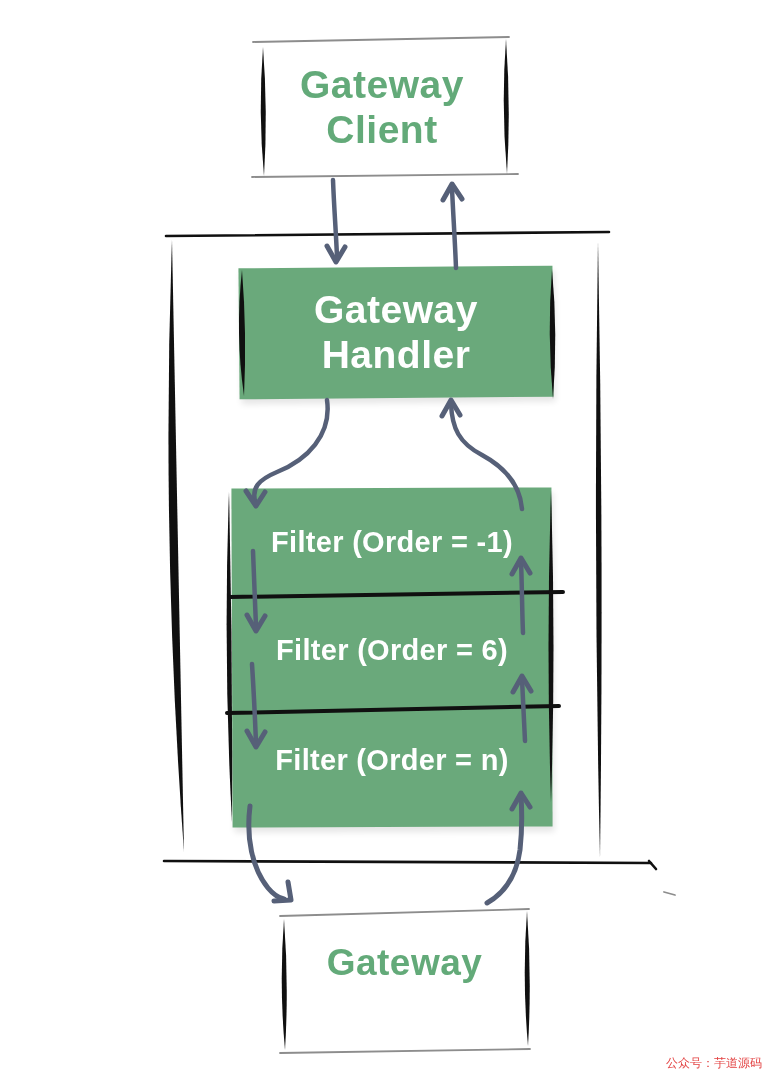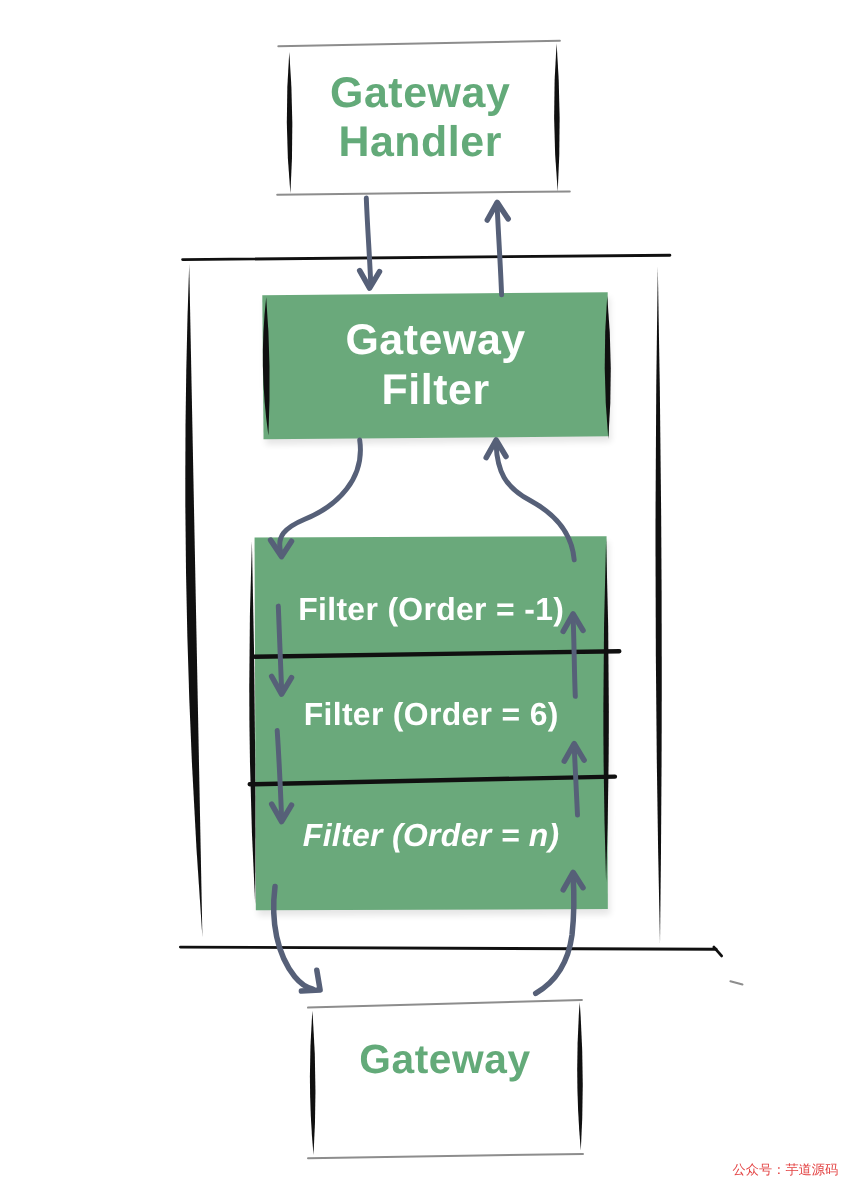--- a/index.html
+++ b/index.html
@@ -22,23 +22,23 @@
   .node{position:absolute;}
   .fill-green{background:var(--green-fill);box-shadow:2px 5px 6px rgba(0,0,0,0.10);}
   .fill-white{background:#ffffff;}
   .label{
     position:absolute;text-align:center;font-weight:bold;letter-spacing:0.5px;
   }
   .label .line{display:block;}
   .lbl-client{left:254px;top:62px;width:256px;font-size:39px;line-height:45px;color:var(--green-text);}
   .lbl-handler{left:239px;top:287px;width:314px;font-size:39px;line-height:45px;color:var(--white-text);}
   .lbl-filter{width:320px;left:232px;font-size:29px;line-height:34px;color:var(--white-text);letter-spacing:0.3px;}
-  .lbl-filter1{top:538px;}
+  .lbl-filter1{top:525px;}
   .lbl-filter2{top:633px;}
-  .lbl-filter3{top:743px;font-style:italic;}
+  .lbl-filter3{top:743px;}
   .lbl-proxied{left:280px;top:940px;width:249px;font-size:37px;line-height:46px;color:var(--green-text);}
   .watermark{
     position:absolute;left:588px;top:1055px;width:174px;text-align:right;
     font-family:"Liberation Serif","DejaVu Serif",serif;
     font-size:12px;color:var(--watermark);font-weight:normal;
   }
   
   .brush{fill:var(--ink);stroke:none;}
   .thin{stroke:var(--thin-border);stroke-width:1.8;fill:none;stroke-linecap:round;}
   .boldline{stroke:var(--ink);stroke-width:2.6;fill:none;stroke-linecap:round;}
@@ -124,25 +124,25 @@
     </g>
     <g>
       <path class="arrow arrow-thick" d="M 487,903 C 508,891 517,872 520,850 C 522,832 522,812 521,796"></path>
       <path class="ahead" d="M 512,809 L 521,793 L 530,807"></path>
     </g>
   </svg>
 
   <div class="layer">
     <div class="label lbl-client">
       <span class="line">Gateway</span>
-      <span class="line">Handler</span>
+      <span class="line">Client</span>
     </div>
     <div class="label lbl-handler">
       <span class="line">Gateway</span>
-      <span class="line">Filter</span>
+      <span class="line">Handler</span>
     </div>
     <div class="label lbl-filter lbl-filter1">Filter (Order = -1)</div>
     <div class="label lbl-filter lbl-filter2">Filter (Order = 6)</div>
     <div class="label lbl-filter lbl-filter3">Filter (Order = n)</div>
     <div class="label lbl-proxied">
       <span class="line">Gateway</span>
     </div>
     <div class="watermark">公众号：芋道源码</div>
   </div>
 

